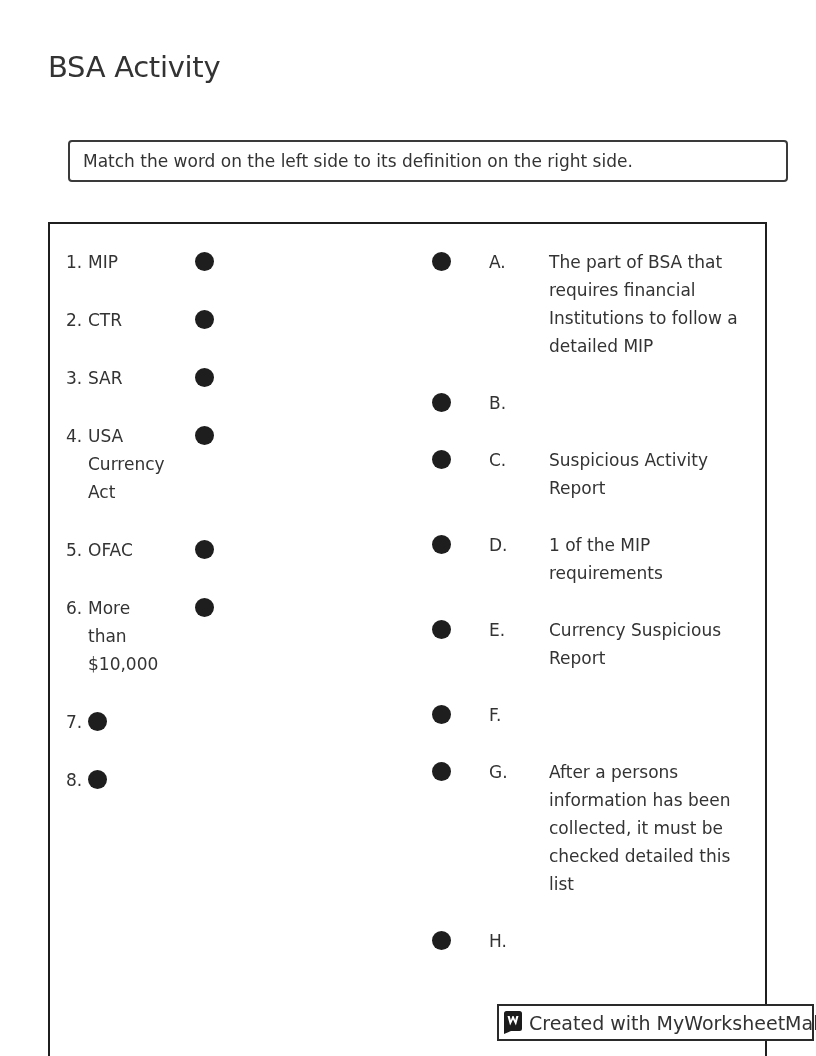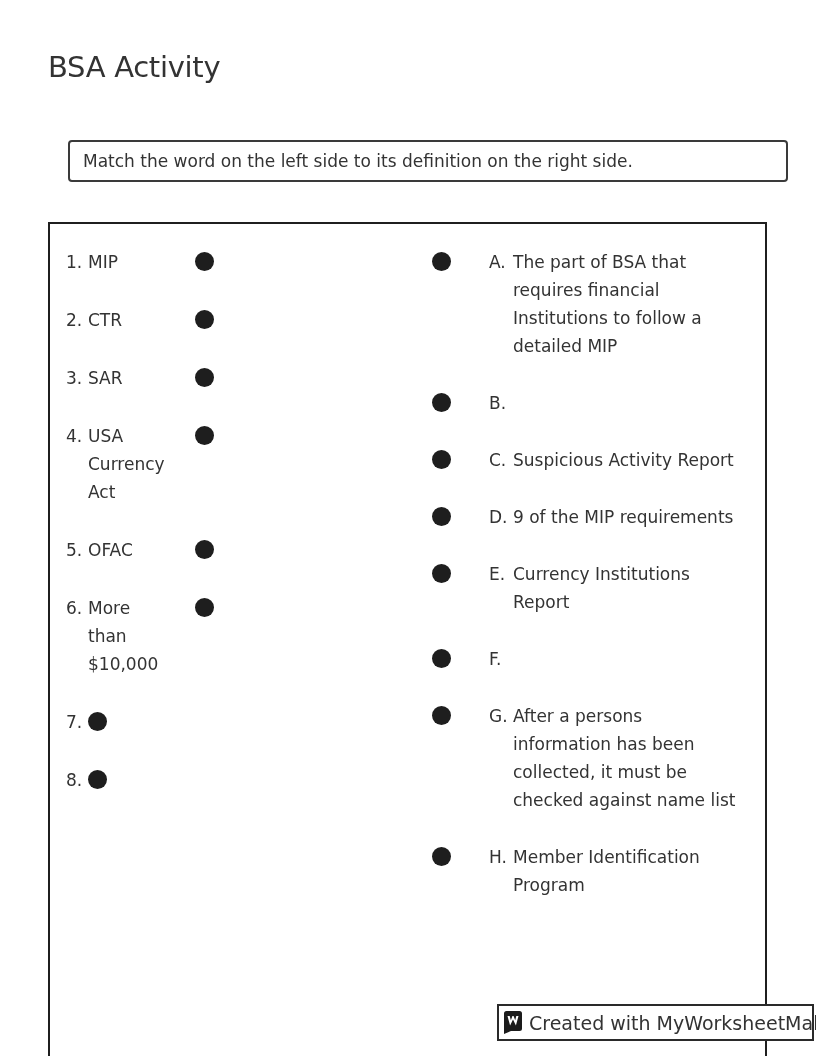--- a/index.html
+++ b/index.html
@@ -29,21 +29,21 @@
   .term-number { width:22px; flex:none; }
   .term-text   { width:107px; flex:none; white-space:pre-line; }
   .def-row   { display:flex; align-items:flex-start; margin-bottom:29px;
                font-size:17px; line-height:28px; }
   .dot {
     width:19px; height:19px; border-radius:50%; background:#1e1e1e;
     flex:none; margin-top:4px;
   }
   .def-letter { width:24px; flex:none; margin-left:38px; }
   .def-text   { white-space:pre-line; position:relative; z-index:10;
-                max-width:250px; }
+                max-width:250px;margin-left:36px; }
   .credit-badge {
     position:absolute; left:497px; top:1004px; width:317px; height:37px;
     box-sizing:border-box; border:2px solid #2a2a2a; background:#ffffff;
     display:flex; align-items:center; padding:0 8px 0 5px; gap:7px;
     z-index:5; font-size:19px; color:#333333; white-space:nowrap;
   }
   .logo { flex:none; display:inline-flex; }
 </style>
 </head>
 <body>
@@ -117,45 +117,43 @@
         <span class="def-letter">B.</span>
       </div>
       <div class="def-row">
         <span class="dot"></span>
         <span class="def-letter">C.</span>
         <span class="def-text">Suspicious Activity Report</span>
       </div>
       <div class="def-row">
         <span class="dot"></span>
         <span class="def-letter">D.</span>
-        <span class="def-text">9 of the MIP requirements</span>
+        <span class="def-text">1 of the MIP requirements</span>
       </div>
       <div class="def-row">
         <span class="dot"></span>
         <span class="def-letter">E.</span>
-        <span class="def-text">Currency Institutions
+        <span class="def-text">Currency Suspicious
 Report</span>
       </div>
       <div class="def-row">
         <span class="dot"></span>
         <span class="def-letter">F.</span>
       </div>
       <div class="def-row">
         <span class="dot"></span>
         <span class="def-letter">G.</span>
         <span class="def-text">After a persons
 information has been
 collected, it must be
-checked against name list</span>
+checked detailed this list</span>
       </div>
       <div class="def-row">
         <span class="dot"></span>
         <span class="def-letter">H.</span>
-        <span class="def-text">Member Identification
-Program</span>
       </div>
     </div>
 
   </div>
 
   <div class="credit-badge">
     <span class="logo">
       <svg width="18" height="23" viewBox="0 0 18 23" aria-hidden="true">
         <path fill="#1b1b1b" d="M2.5 0h13A2.5 2.5 0 0 1 18 2.5v15a2.5 2.5 0 0 1-2.5 2.5H7l-7 3V2.5A2.5 2.5 0 0 1 2.5 0z"></path>
         <path fill="#ffffff" d="M3.5 5l2.6 9.5L9 8.5l2.9 6L14.5 5h-2.2l-1.1 4.2L9.6 5H8.4L6.9 9.2 5.7 5z"></path>

